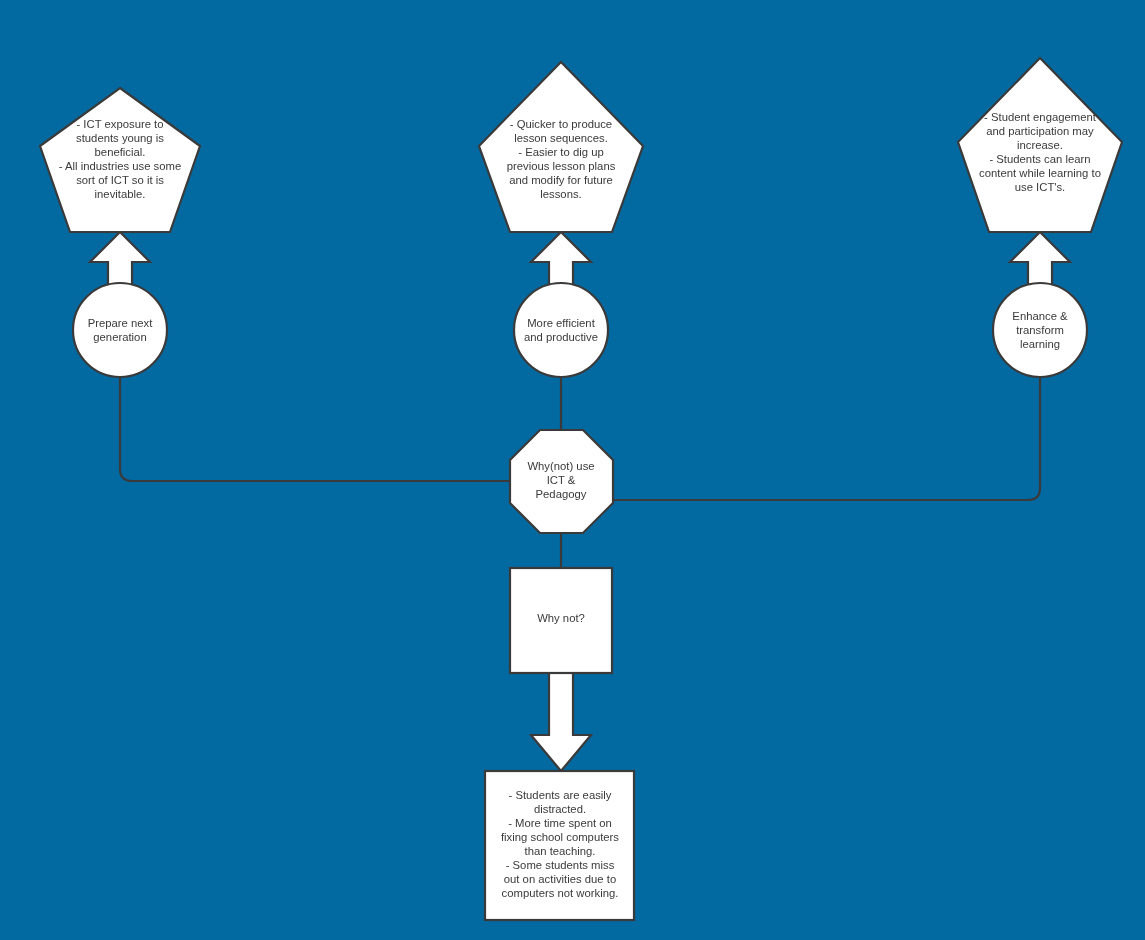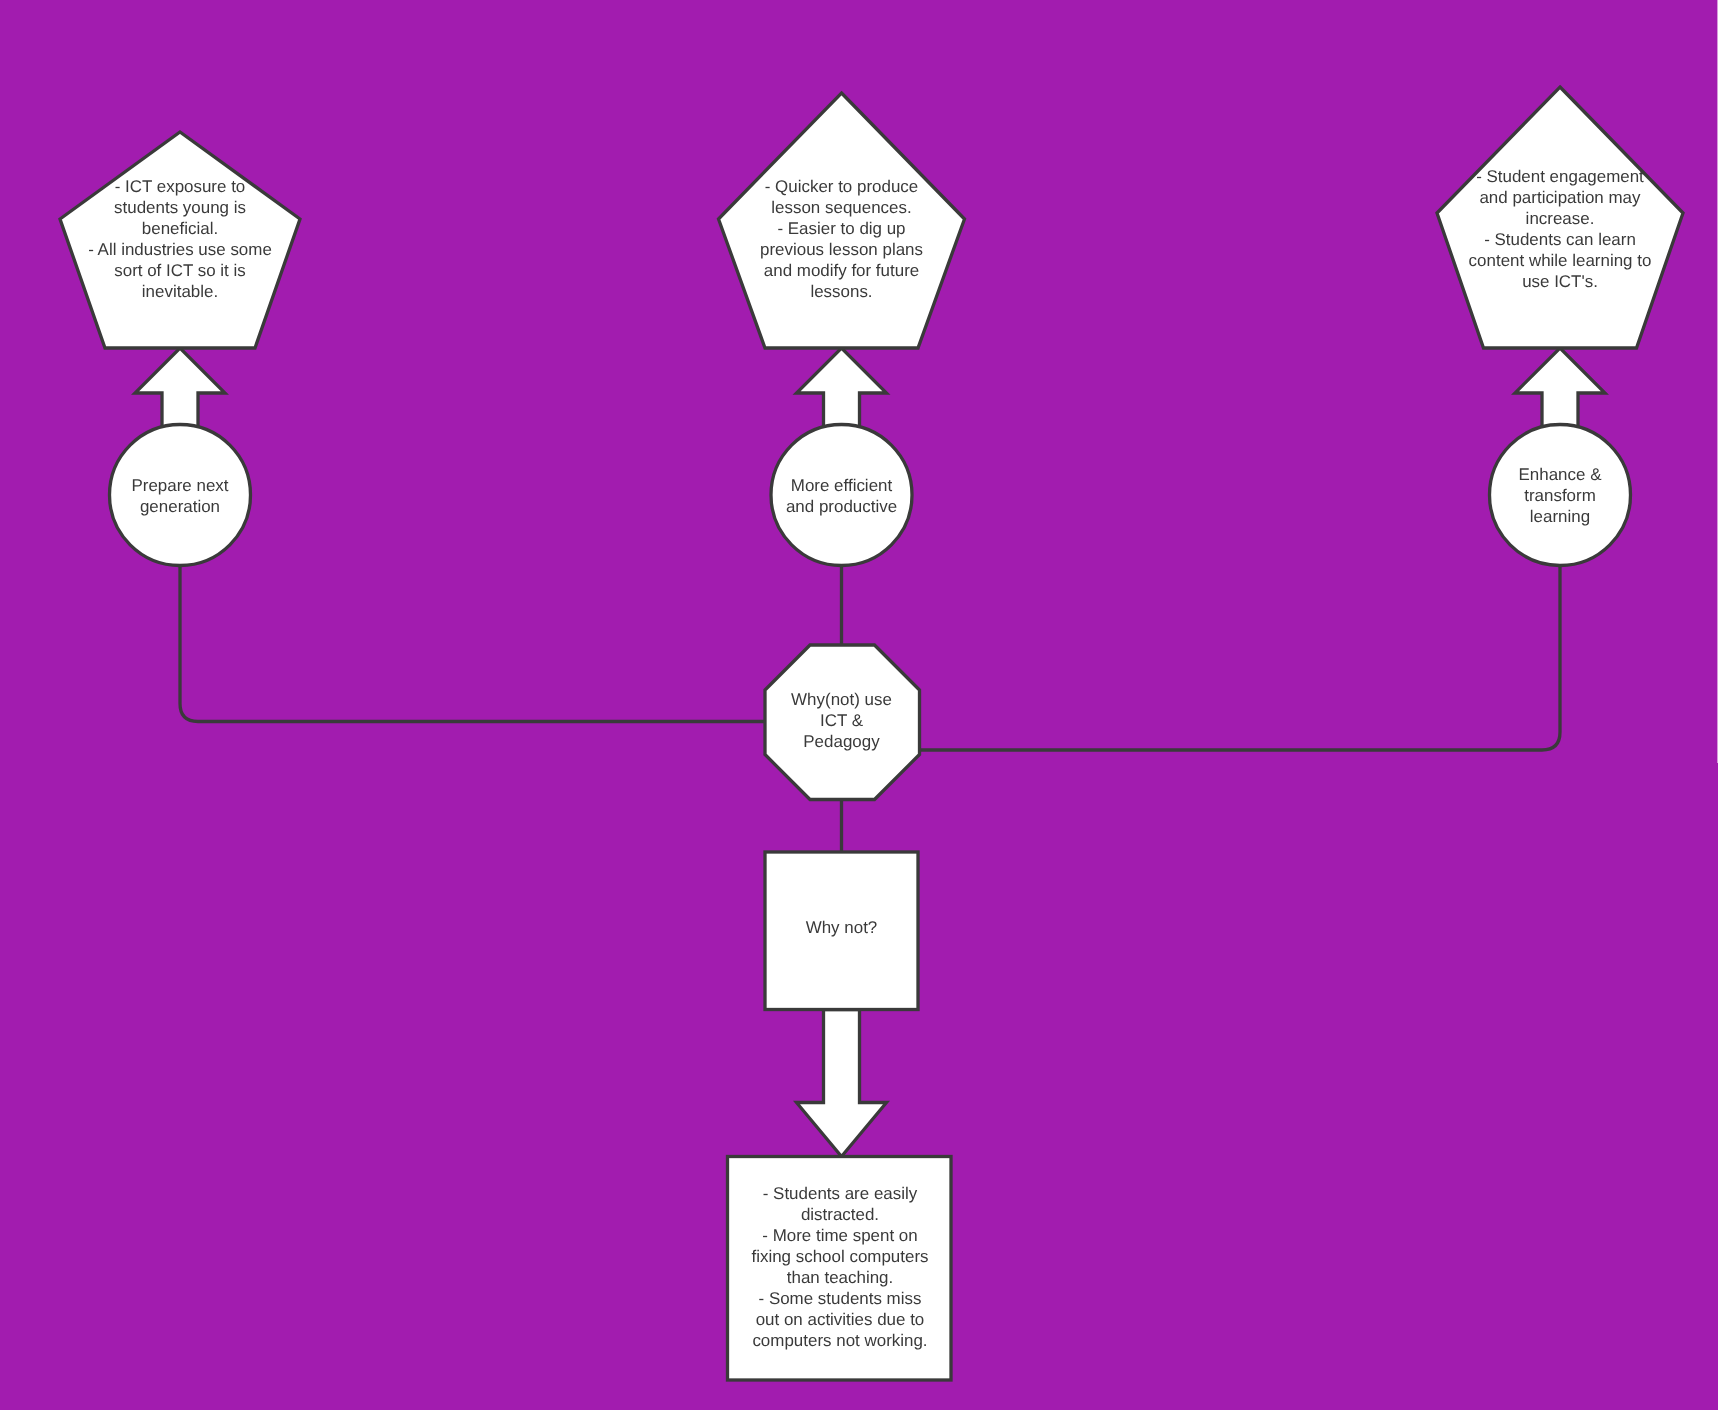--- a/index.html
+++ b/index.html
@@ -50,21 +50,21 @@
     fill: #3a3a3a;
     text-anchor: middle;
     dominant-baseline: middle;
     white-space: pre;
   }
   .node-text tspan { font-family: "Liberation Sans", sans-serif; }
 </style>
 </head>
 <body>
 
-<div id="canvas" style="background: #a21caf;">
+<div id="canvas" style="background: #0369a1;">
   <svg id="diagram-svg" viewBox="0 0 1145 940" xmlns="http://www.w3.org/2000/svg">
 
     <path class="connector" d="M 510 481 L 132 481 Q 120 481 120 469 L 120 377" style="stroke: rgb(58, 58, 58);"></path>
 
     <path class="connector" d="M 613 500 L 1028 500 Q 1040 500 1040 488 L 1040 377" style="stroke: rgb(58, 58, 58);"></path>
 
     <path class="connector" d="M 561 430 L 561 377" style="stroke: rgb(58, 58, 58);"></path>
 
     <path class="connector" d="M 561 533 L 561 568" style="stroke: rgb(58, 58, 58);"></path>
 

